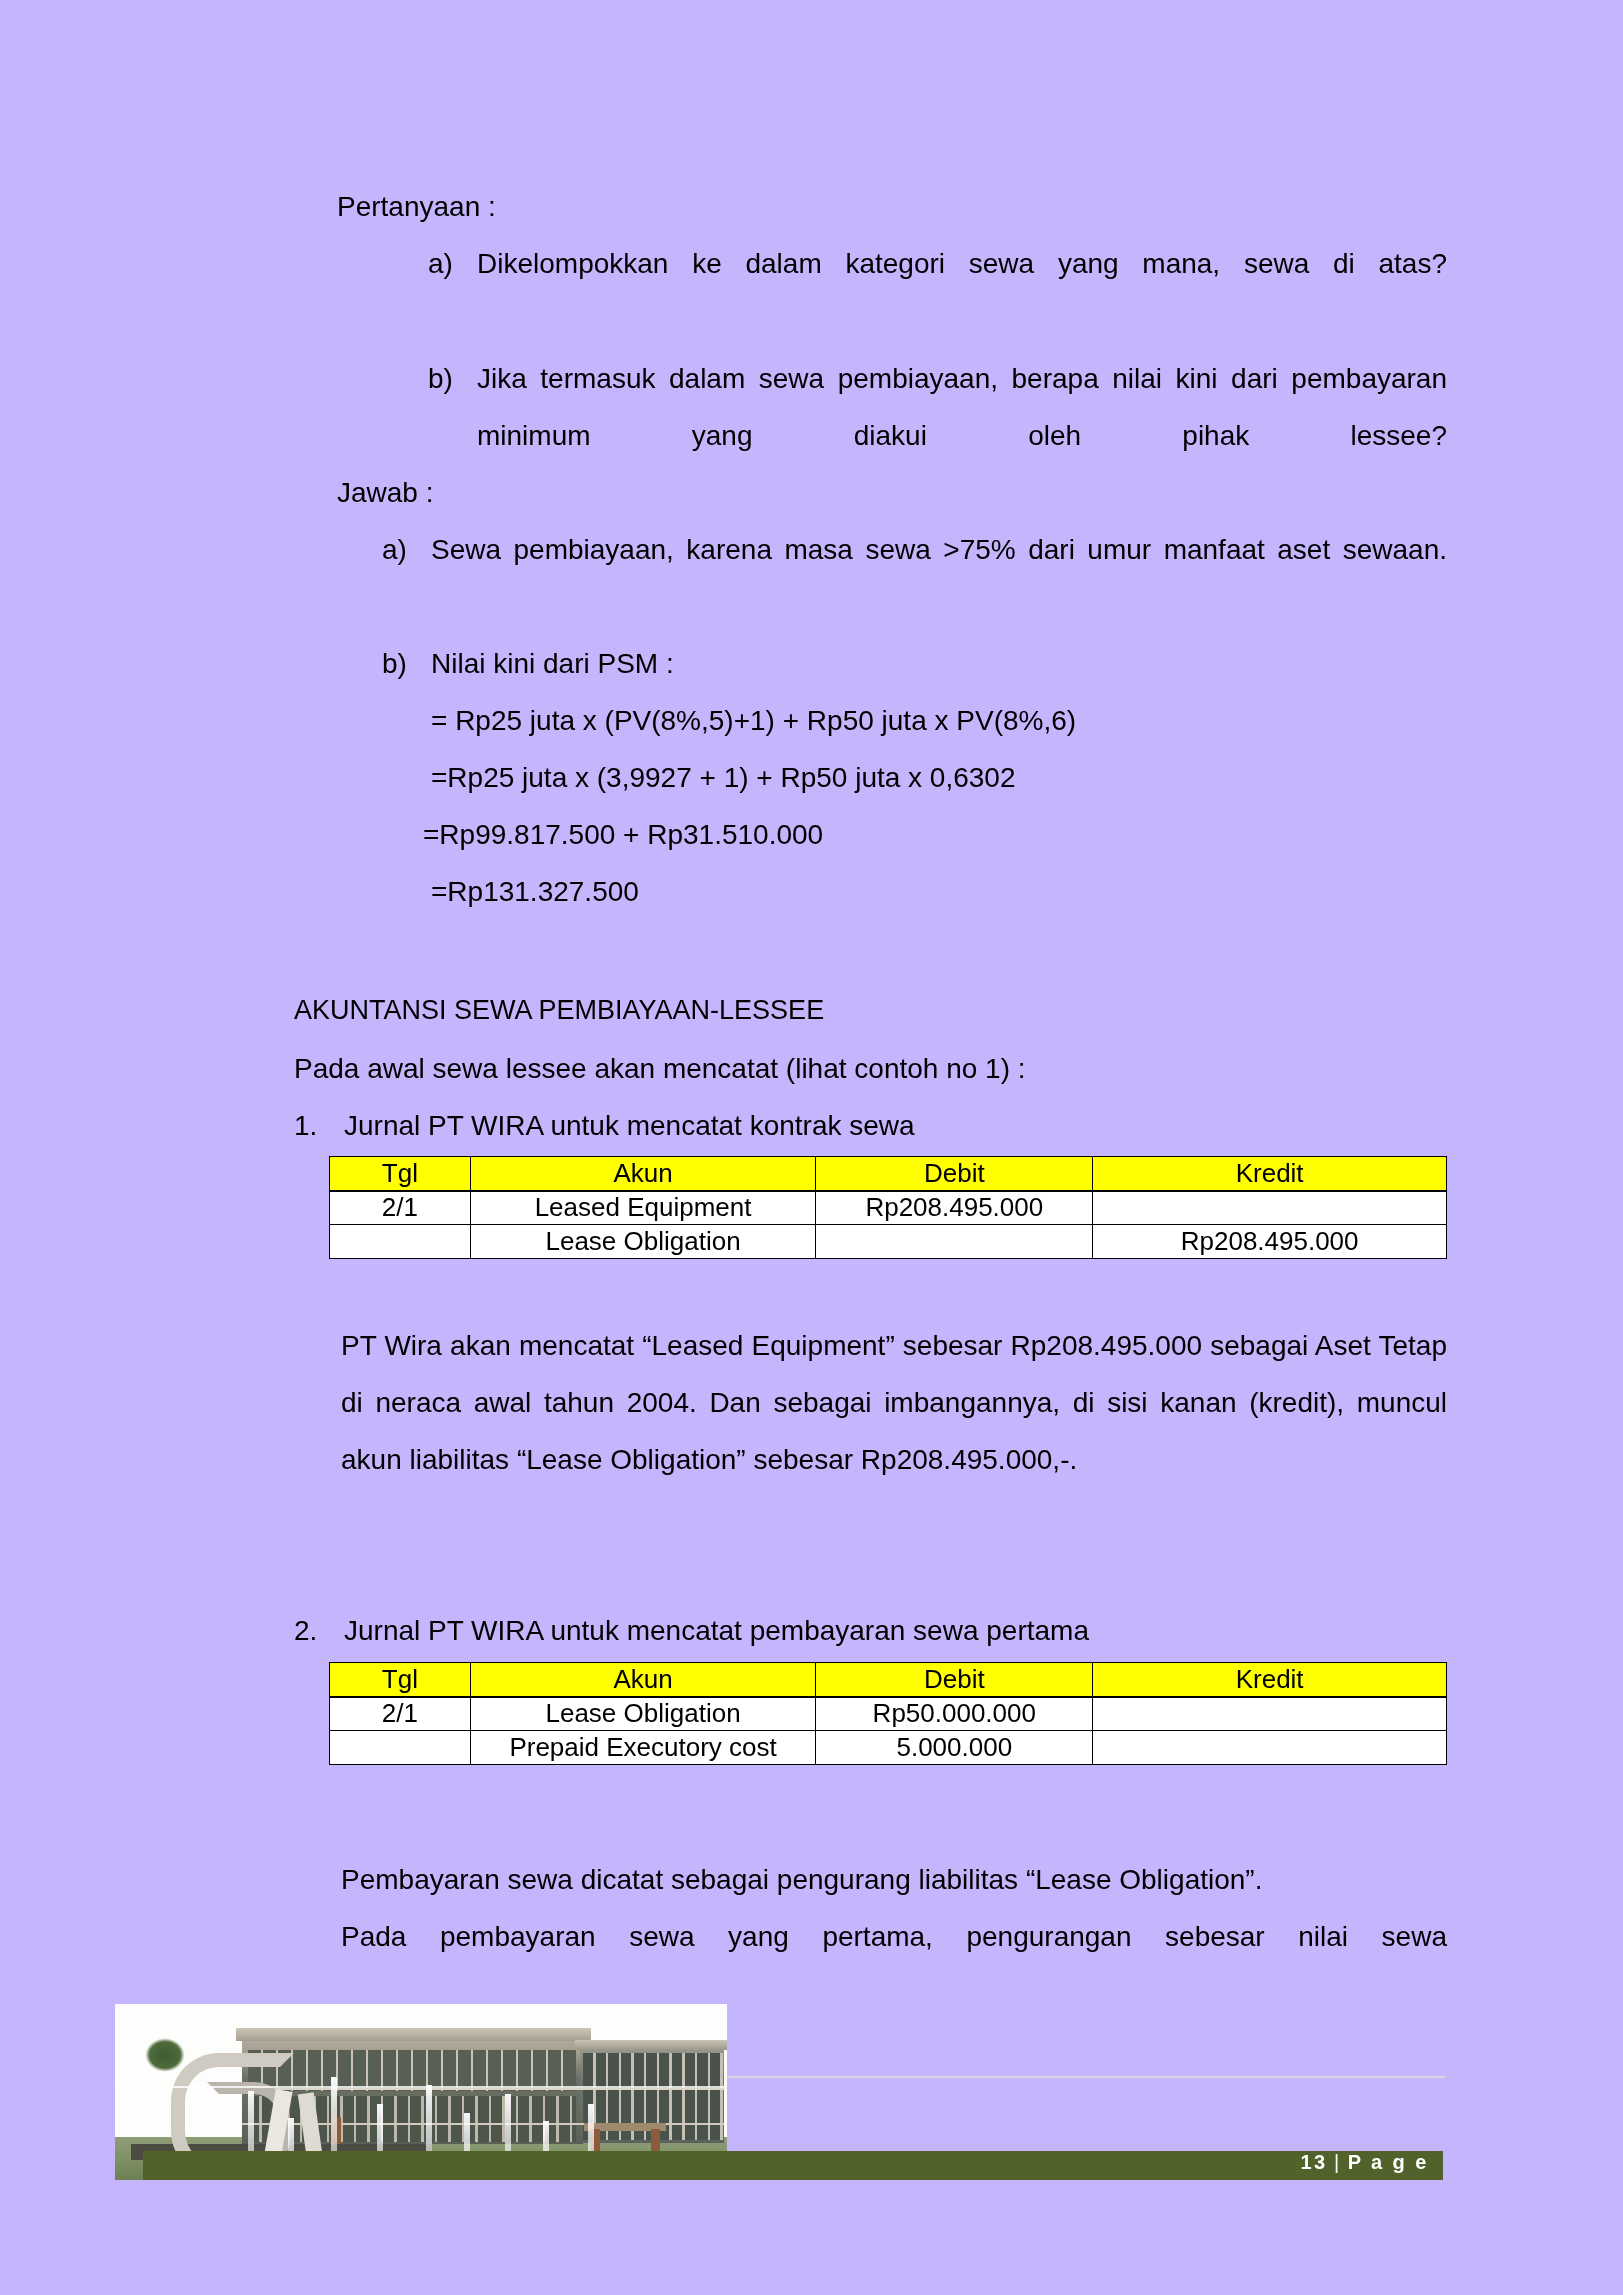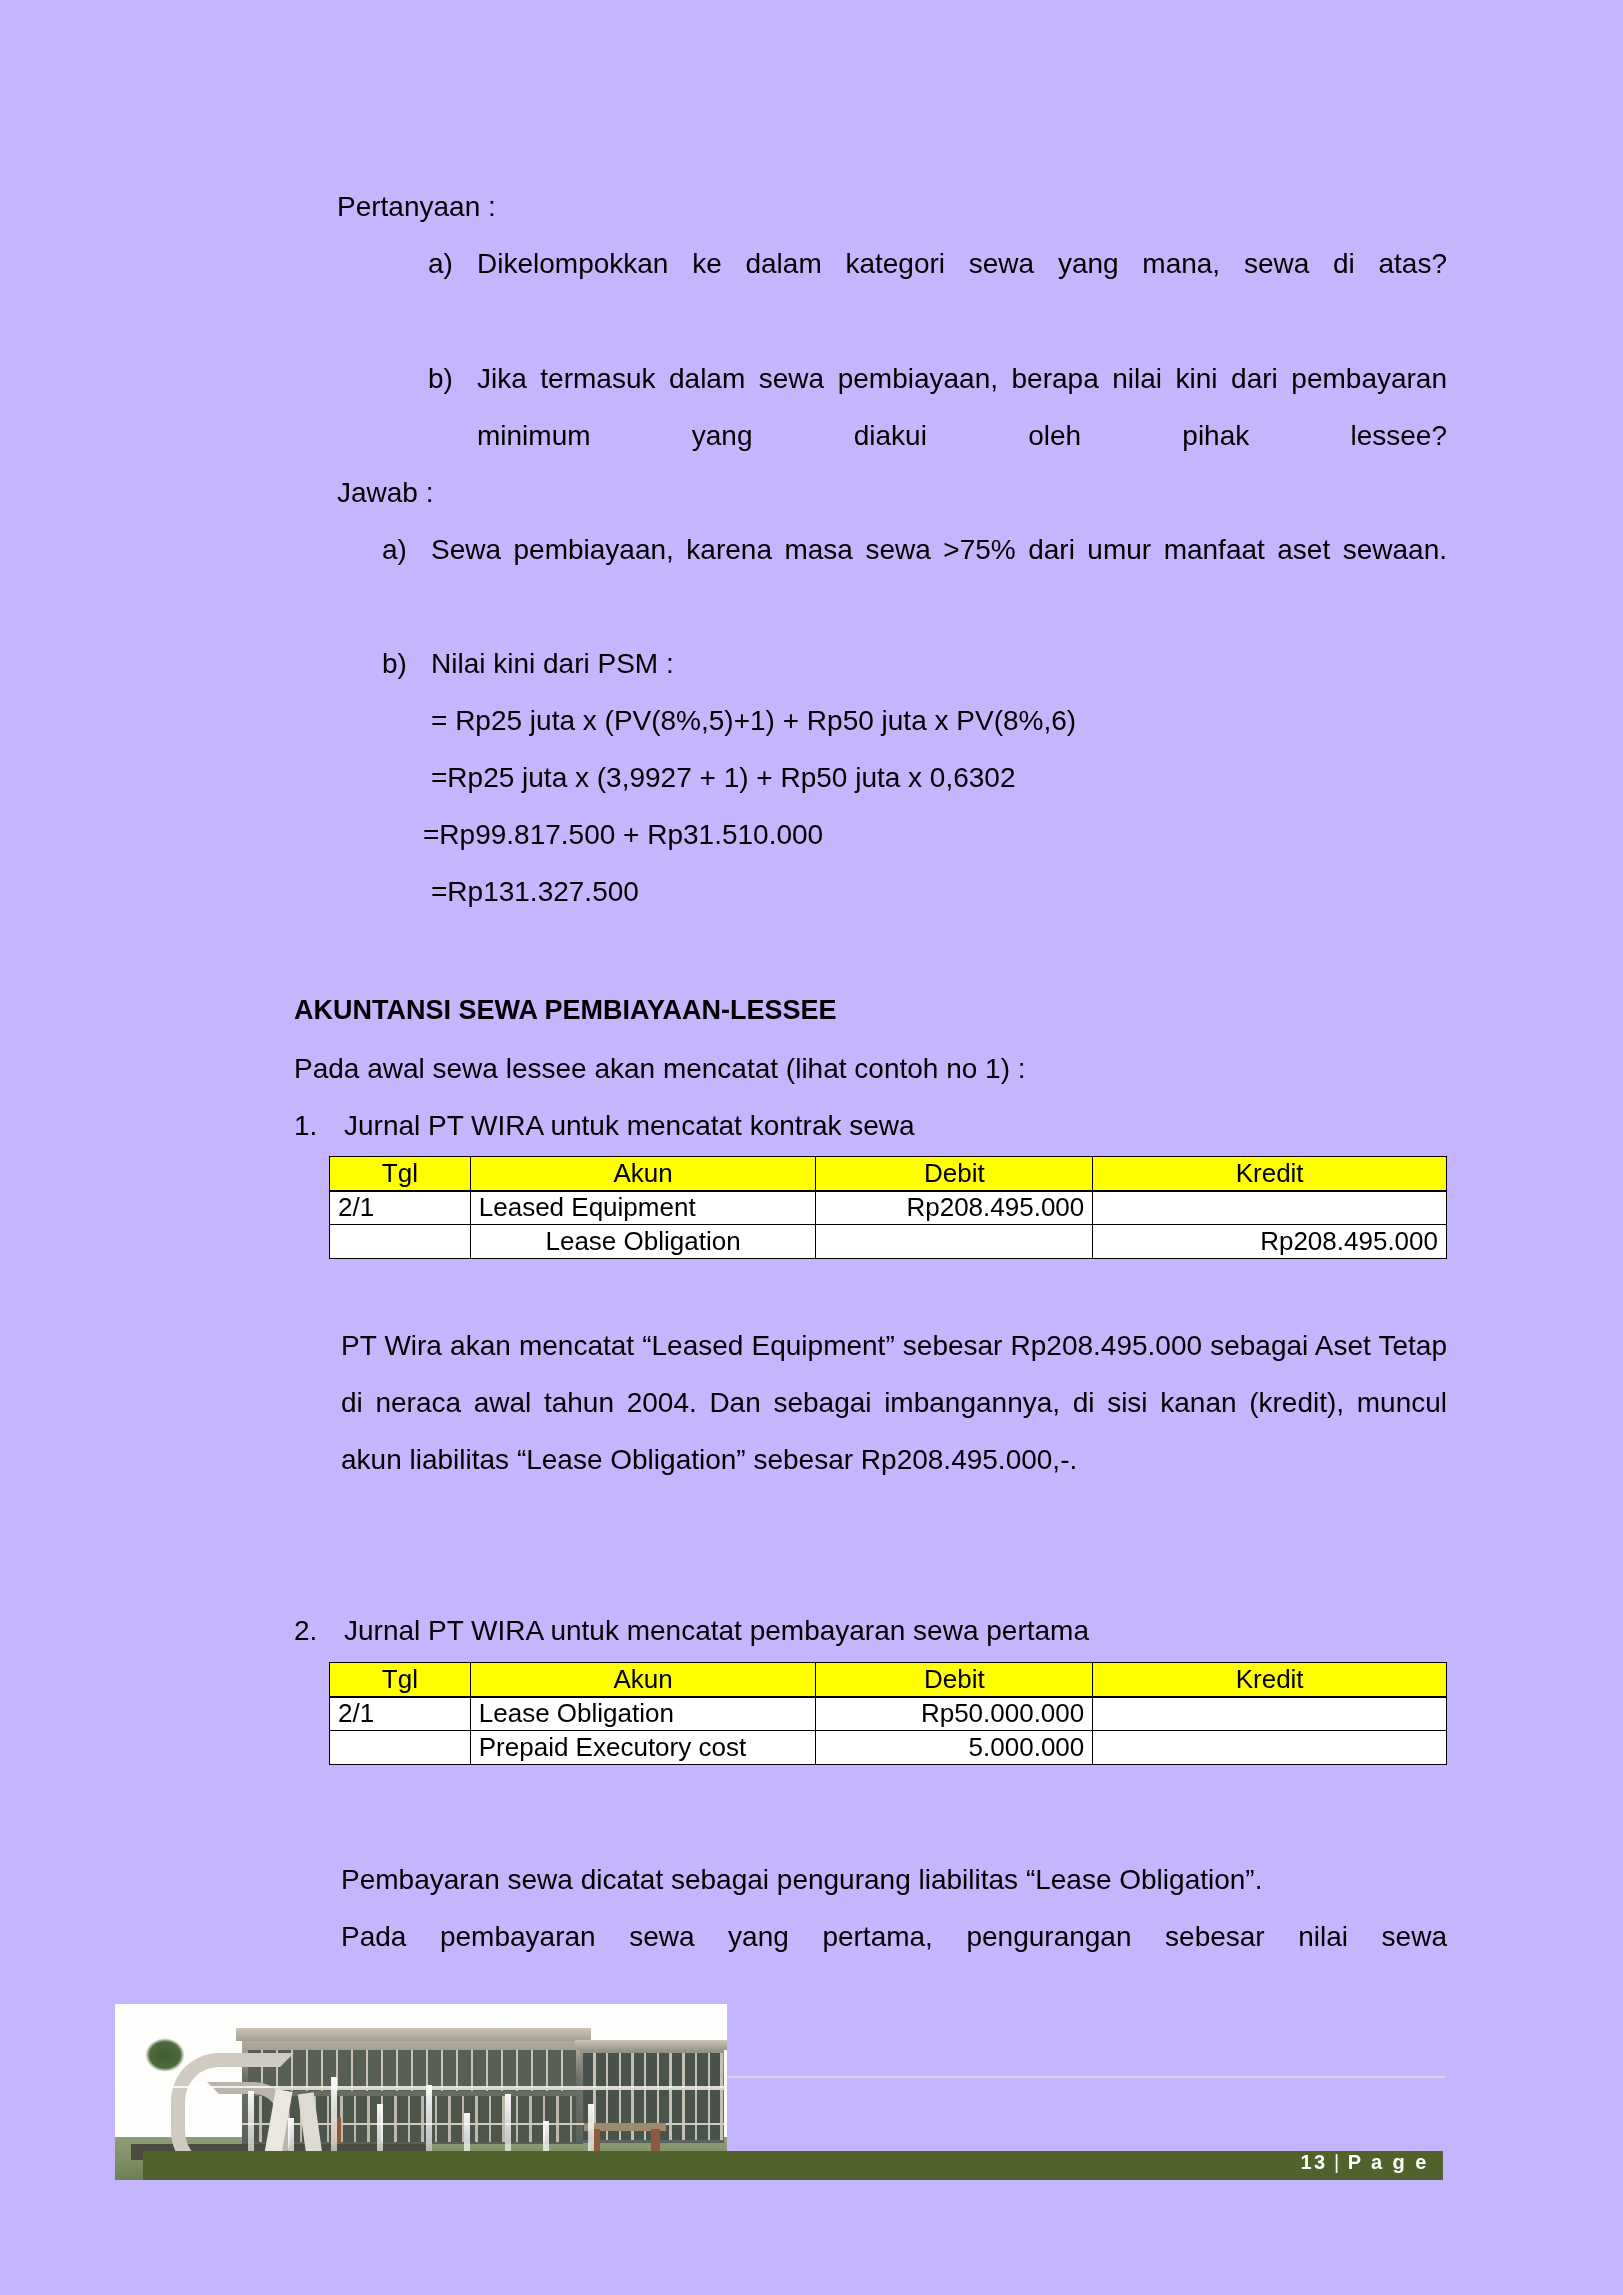--- a/index.html
+++ b/index.html
@@ -33,21 +33,21 @@
 
   .para {
     position: absolute;
     font-size: 28px;
     line-height: 57px;
     text-align: justify;
     text-justify: inter-word;
     color: #000;
   }
 
-  .bold { font-weight: bold; text-align: right; }
+  .bold { font-weight: normal; text-align: right; }
 
   
   .li {
     position: absolute;
     display: flex;
     font-size: 28px;
     line-height: 57px;
   }
   .li .mark {
     flex: 0 0 auto;
@@ -73,20 +73,21 @@
     background: #ffffff;
   }
   .jtable td, .jtable th {
     border: 1.6px solid #000000;
     height: 34px;
     padding: 0 8px;
     font-weight: normal;
     box-sizing: border-box;
     overflow: hidden;
     white-space: nowrap;
+    text-align: center;
   }
   .jtable thead th {
     background: #ffff00;
     text-align: center;
     border-bottom: 2.4px solid #000;
   }
   .c-tgl   { width: 121px; text-align: left; }
   .c-akun  { width: 297px; }
   .c-debit { width: 238px; text-align: right; }
   .c-kredit{ width: 304px; text-align: right; }

